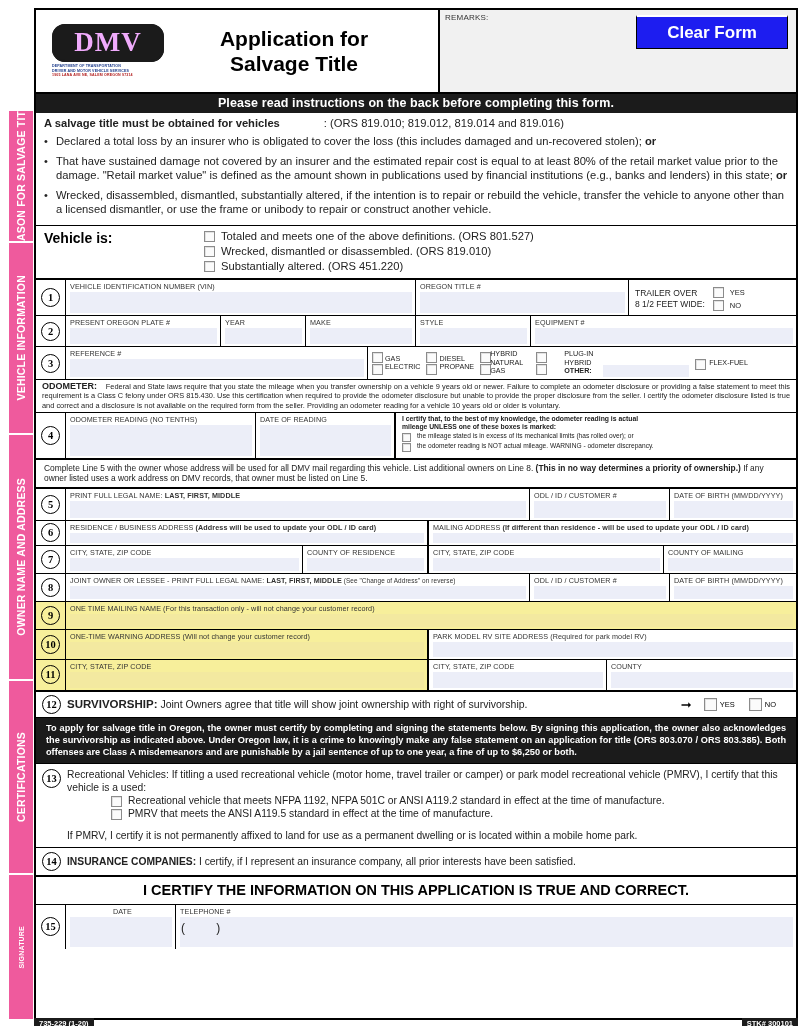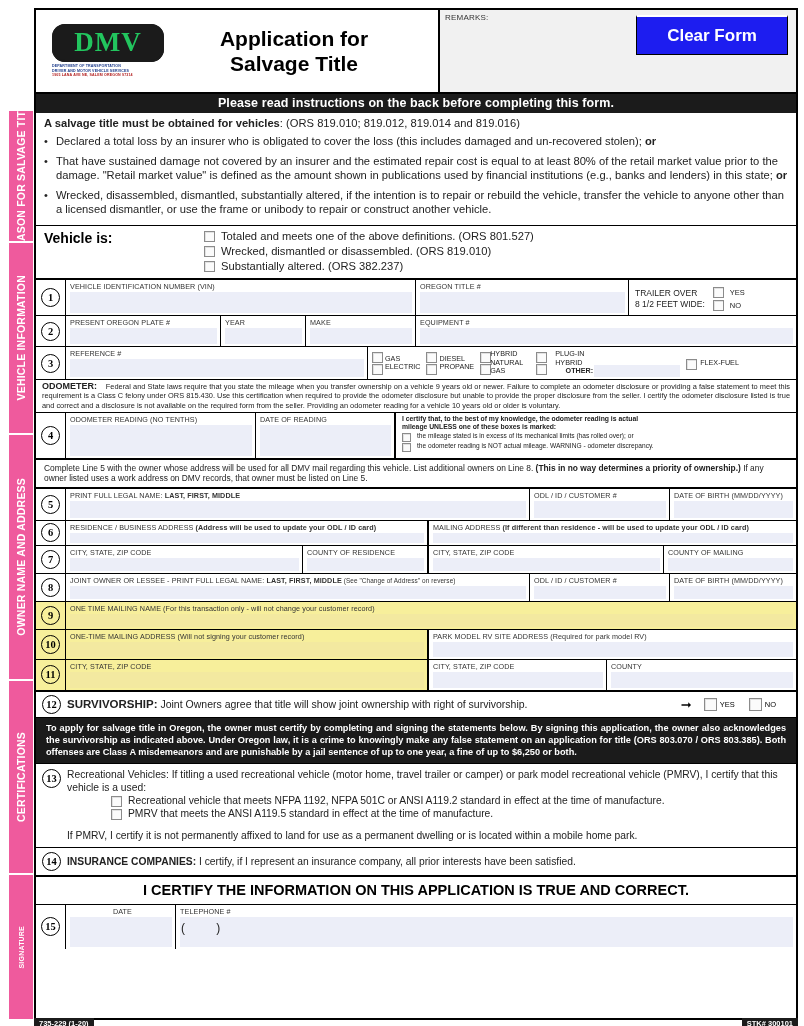--- a/index.html
+++ b/index.html
@@ -17,39 +17,39 @@
 
   
   .body{position:absolute;left:34px;top:8px;right:6px;bottom:6px;border:2px solid #000;box-sizing:border-box;background:#fff;}
 
   
   .hdr{display:flex;border-bottom:2px solid #000;height:84px;box-sizing:border-box;}
   .hdr-left{width:404px;display:flex;align-items:center;border-right:2px solid #000;box-sizing:border-box;}
   .logo{width:128px;padding-left:16px;box-sizing:border-box;}
   .logo-badge{background:#1b1b1b;border-radius:13px;padding:3px 6px 5px;text-align:center;
               box-shadow:inset 0 0 0 2px #1b1b1b;}
-  .logo-badge .dmv{font-family:"Liberation Serif",serif;font-weight:bold;font-size:27px;color:#22c55e;
+  .logo-badge .dmv{font-family:"Liberation Serif",serif;font-weight:bold;font-size:27px;color:#f0abfc;
                    letter-spacing:1px;line-height:30px;}
   .logo-sub{margin-top:2px;font-size:3.6px;line-height:4.6px;color:#1b3a8a;font-weight:bold;text-align:left;
             letter-spacing:.15px;}
   .logo-sub .red{color:#b32020;}
   .title{flex:1;text-align:center;font-size:21px;font-weight:bold;line-height:25px;color:#000;padding-right:14px;}
   .hdr-right{flex:1;position:relative;background:#f1f1f1;}
   .remarks-lbl{position:absolute;left:5px;top:3px;font-size:8px;color:#333;letter-spacing:.2px;}
-  .clearbtn{position:absolute;right:8px;top:5px;width:152px;height:40px;background:#1d1df0;color:#fff;
+  .clearbtn{position:absolute;right:8px;top:5px;width:152px;height:34px;background:#1d1df0;color:#fff;
             border:1px solid #000;border-top:2px solid #fff;font-size:17px;font-weight:bold;
             display:flex;align-items:center;justify-content:center;box-sizing:border-box;}
 
   .blackbar{background:#1b1b1b;color:#fff;text-align:center;font-size:12.5px;font-weight:bold;padding:2px 0 3px;
             letter-spacing:.1px;}
 
   
   .reason{padding:4px 8px 2px 8px;font-size:11.2px;color:#222;line-height:13.5px;}
   .reason .lead{font-weight:bold;margin-bottom:4px;}
-  .reason .lead .ors{font-weight:normal;}
+  .reason .lead .ors{font-weight:normal;padding-left:44px;}
   .bul{display:flex;margin-bottom:7px;}
   .bul .dot{width:12px;flex:none;font-size:11px;line-height:13.5px;}
   .bul .txt{flex:1;}
   b.or{font-weight:bold;text-align:center;}
 
   .vehis{display:flex;align-items:flex-start;border-top:1px solid #000;padding:3px 8px 4px 8px;}
   .vehis .lab{font-size:14px;font-weight:bold;width:160px;padding-top:1px;}
   .vehis .opts{flex:1;font-size:11.2px;color:#222;line-height:15px;}
   .vehis .row{display:flex;align-items:flex-start;}
   .cb{width:11px;height:11px;border:1px solid #8b8b8b;background:#fbfbfb;box-sizing:border-box;
@@ -200,21 +200,21 @@
         <div class="row">
           <div class="cb"></div>
           <div>Totaled and meets one of the above definitions. (ORS 801.527)</div>
             </div>
         <div class="row">
           <div class="cb"></div>
           <div>Wrecked, dismantled or disassembled. (ORS 819.010)</div>
             </div>
         <div class="row">
           <div class="cb"></div>
-          <div>Substantially altered. (ORS 382.237)</div>
+          <div>Substantially altered. (ORS 451.220)</div>
             </div>
       </div>
     </div>
 
     <div class="sec">
 
       <div class="frow" style="height:36px;">
         <div class="numcell">
           <div class="circ">1</div>
             </div>
@@ -251,20 +251,24 @@
         <div class="cell" style="flex:0 0 155px;">
           <span class="cl">PRESENT OREGON PLATE #</span>
           <div class="fill"></div>
             </div>
         <div class="cell" style="flex:0 0 85px;">
           <span class="cl">YEAR</span>
           <div class="fill"></div>
             </div>
         <div class="cell" style="flex:0 0 110px;">
           <span class="cl">MAKE</span>
+          <div class="fill"></div>
+            </div>
+        <div class="cell" style="flex:0 0 115px;">
+          <span class="cl">STYLE</span>
           <div class="fill"></div>
             </div>
         <div class="cell">
           <span class="cl">EQUIPMENT #</span>
           <div class="fill"></div>
             </div>
       </div>
 
       <div class="frow" style="height:33px;">
         <div class="numcell">
@@ -311,21 +315,21 @@
                   <div>NATURAL GAS</div>
                     </div>
               </div>
                 </div>
             <div class="fuelgrp">
               <div style="display:flex;align-items:center;height:100%;">
                 <div class="fcol">
                   <div class="cb" style="margin:0 0 1px 0;"></div>
                   <div class="cb" style="margin:0;"></div>
                     </div>
-                <div class="ftxt" style="margin-left:9px;width:38px;align-items:flex-end;">
+                <div class="ftxt" style="margin-left:18px;width:38px;">
                   <div>PLUG-IN HYBRID</div>
                   <div style="font-weight:bold;">OTHER:</div>
                     </div>
                 <div style="width:86px;height:12px;background:#eceef8;align-self:flex-end;margin-bottom:2px;margin-left:1px;"></div>
               </div>
                 </div>
             <div class="fuelgrp">
               <div style="display:flex;align-items:flex-start;padding-top:3px;">
                 <div class="cb" style="margin:0 3px 0 0;"></div>
                 <div class="ftxt">
@@ -455,21 +459,21 @@
           <span class="cl">ONE TIME MAILING NAME (For this transaction only - will not change your customer record)</span>
           <div class="fill"></div>
             </div>
       </div>
 
       <div class="frow" style="height:30px;">
         <div class="numcell yellow">
           <div class="circ">10</div>
             </div>
         <div class="cell yellow thick-r" style="flex:0 0 363px;">
-          <span class="cl">ONE-TIME MAILING ADDRESS (Will not signing your customer record)</span>
+          <span class="cl">ONE-TIME WARNING ADDRESS (Will not change your customer record)</span>
           <div class="fill"></div>
             </div>
         <div class="cell">
           <span class="cl">PARK MODEL RV SITE ADDRESS (Required for park model RV)</span>
           <div class="fill"></div>
             </div>
       </div>
 
       <div class="frow" style="height:30px;border-bottom:none;">
         <div class="numcell yellow">

